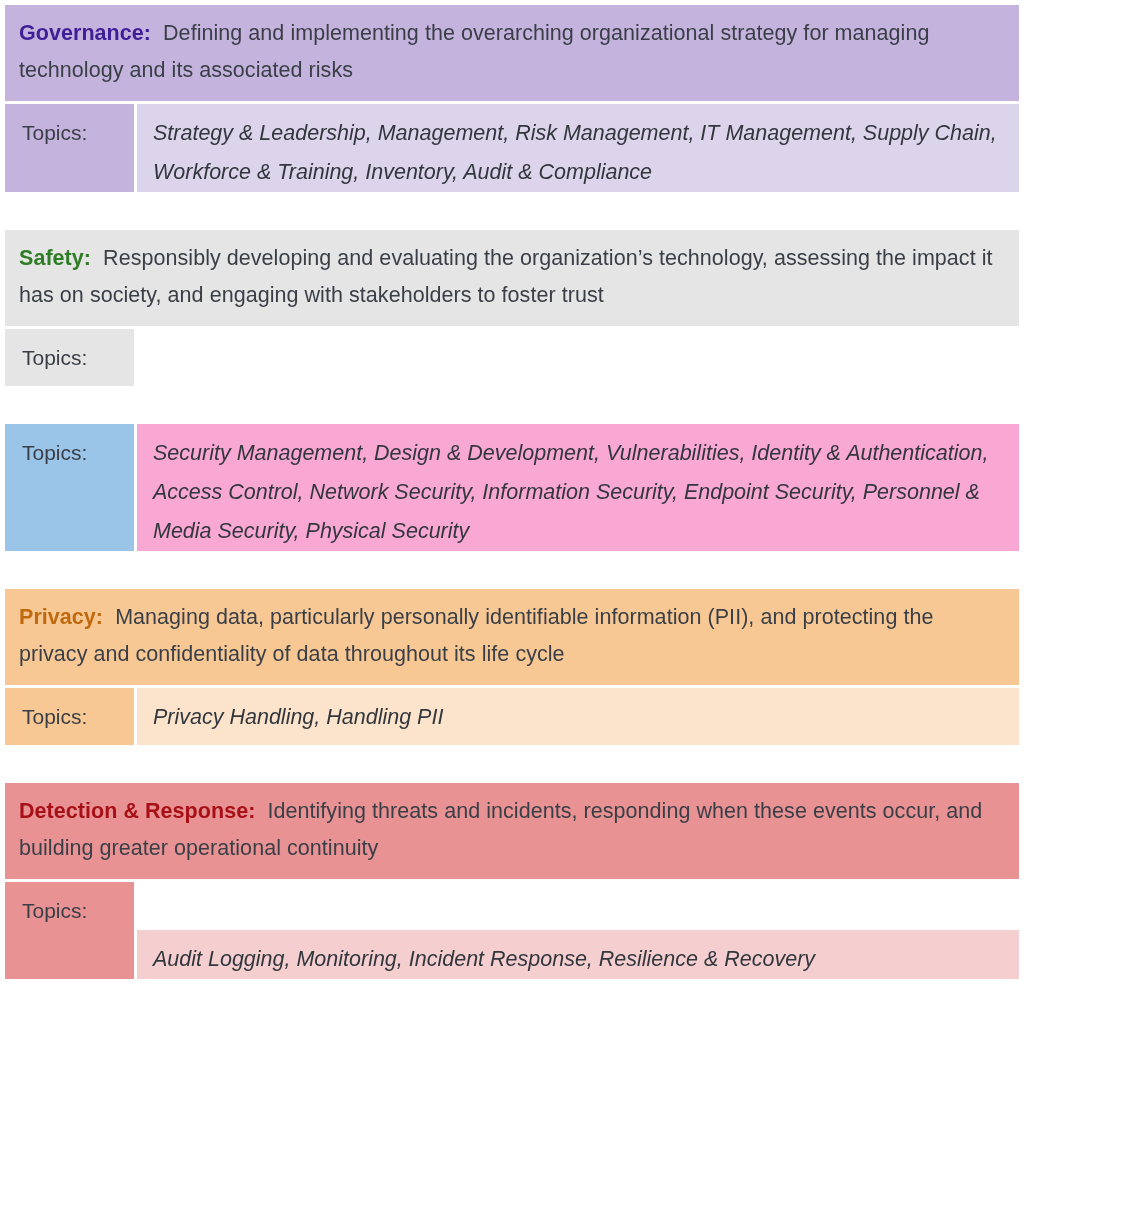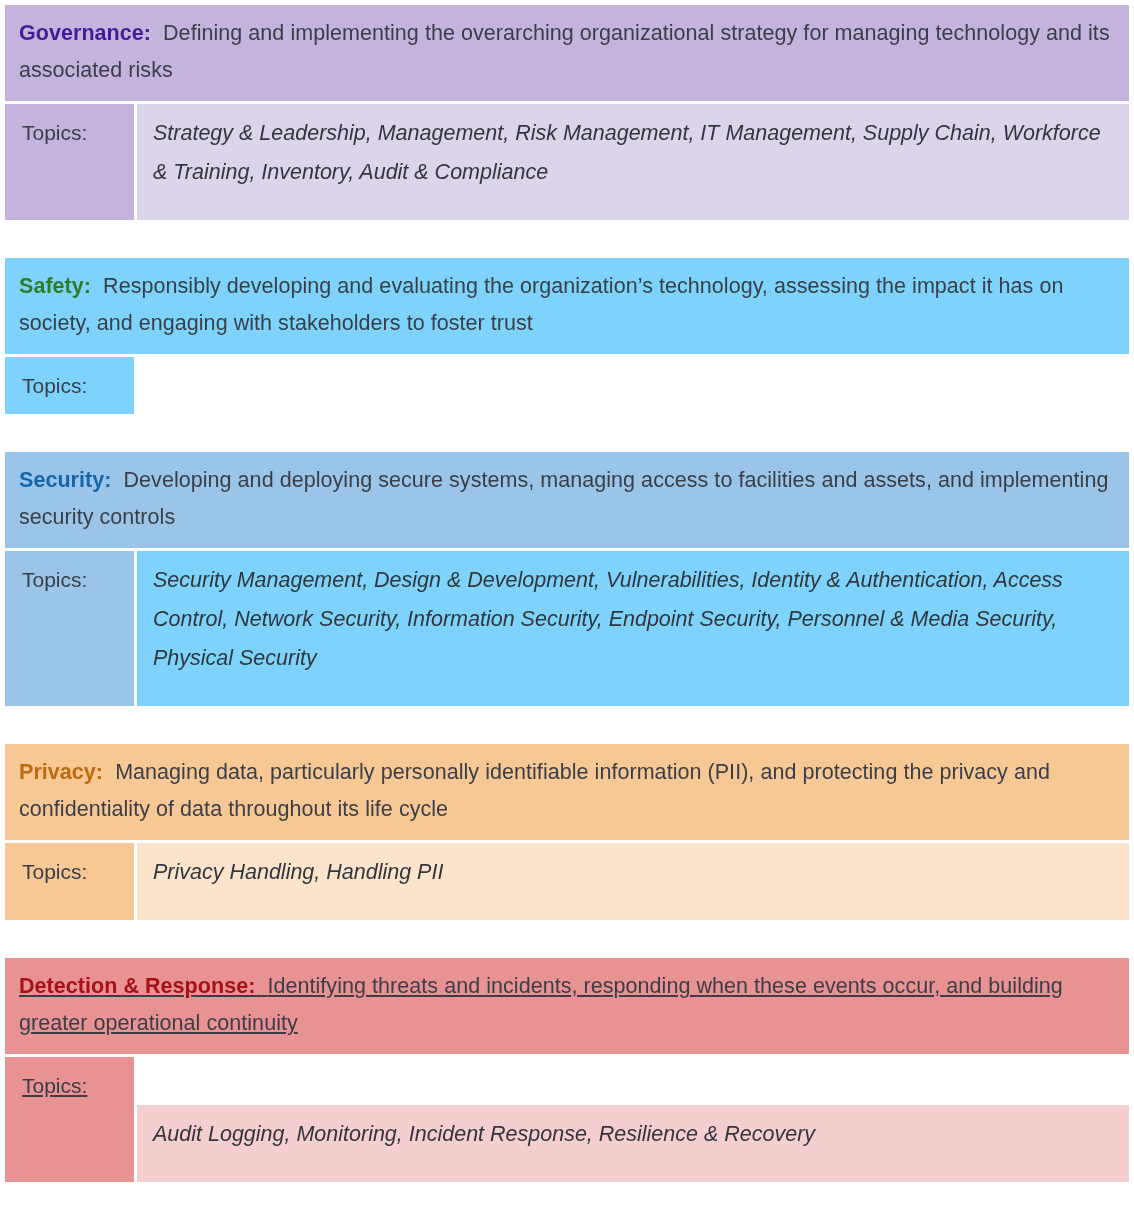--- a/index.html
+++ b/index.html
@@ -16,21 +16,21 @@
 
   #board {
     position: relative;
     width: 1134px;
     height: 1208px;
     box-sizing: border-box;
     padding: 0 5px;
   }
 
   .category {
-    width: 1124px;
+    width: 1014px;
     box-sizing: border-box;
   }
 
   
   .gap-1 { margin-top: 5px; }
   .gap   { margin-top: 38px; }
 
   .cat-header {
     box-sizing: border-box;
     padding: 10px 14px 12px 14px;
@@ -60,54 +60,54 @@
   }
 
   .topics-divider {
     flex: 0 0 3px;
     background: #ffffff;
   }
 
   .topics-value {
     flex: 1 1 auto;
     box-sizing: border-box;
-    padding: 10px 16px 28px 16px;
+    padding: 10px 16px 0 16px;
     font-size: 21.5px;
     line-height: 39px;
     font-style: italic;
     color: #32363d;
   }
 
   
   .c-governance .cat-header,
   .c-governance .topics-label { background: #c3b3dd; }
   .c-governance .topics-value { background: #dcd4ea; }
   .c-governance .cat-title    { color: #3f1e96; }
 
   
   .c-safety .cat-header,
-  .c-safety .topics-label { background: #7dd3fc; }
+  .c-safety .topics-label { background: #e5e5e5; }
   .c-safety .topics-value { background: #d8ebcd; }
   .c-safety .cat-title    { color: #2e7d25; }
 
   
   .c-security .cat-header,
   .c-security .topics-label { background: #9ac5e8; }
-  .c-security .topics-value { background: #7dd3fc; }
+  .c-security .topics-value { background: #f9a8d4; }
   .c-security .cat-title    { color: #1565a8; }
 
   
   .c-privacy .cat-header,
   .c-privacy .topics-label { background: #f7c894; }
   .c-privacy .topics-value { background: #fce4cc; }
   .c-privacy .cat-title    { color: #c06a10; }
 
   
   .c-detection .cat-header,
-  .c-detection .topics-label { background: #e89294; text-decoration: underline; }
+  .c-detection .topics-label { background: #e89294; }
   .c-detection .topics-value { background: #f5cfd0; margin-top: 48px; }
   .c-detection .cat-title    { color: #a81018; }
 </style>
 </head>
 <body>
 
 <div id="board">
 
   <section class="category c-governance gap-1">
     <div class="cat-header">
@@ -126,24 +126,20 @@
       <span class="cat-title">Safety:&nbsp;</span>
       <span class="cat-desc">Responsibly developing and evaluating the organization’s technology, assessing the impact it has on society, and engaging with stakeholders to foster trust</span>
     </div>
     <div class="topics-row">
       <div class="topics-label">Topics:</div>
       <div class="topics-divider"></div>
     </div>
   </section>
 
   <section class="category c-security gap">
-    <div class="cat-header">
-      <span class="cat-title">Security:&nbsp;</span>
-      <span class="cat-desc">Developing and deploying secure systems, managing access to facilities and assets, and implementing security controls</span>
-    </div>
     <div class="topics-row">
       <div class="topics-label">Topics:</div>
       <div class="topics-divider"></div>
       <div class="topics-value">Security Management, Design &amp; Development, Vulnerabilities, Identity &amp; Authentication, Access Control, Network Security, Information Security, Endpoint Security, Personnel &amp; Media Security, Physical Security</div>
     </div>
   </section>
 
   <section class="category c-privacy gap">
     <div class="cat-header">
       <span class="cat-title">Privacy:&nbsp;</span>

